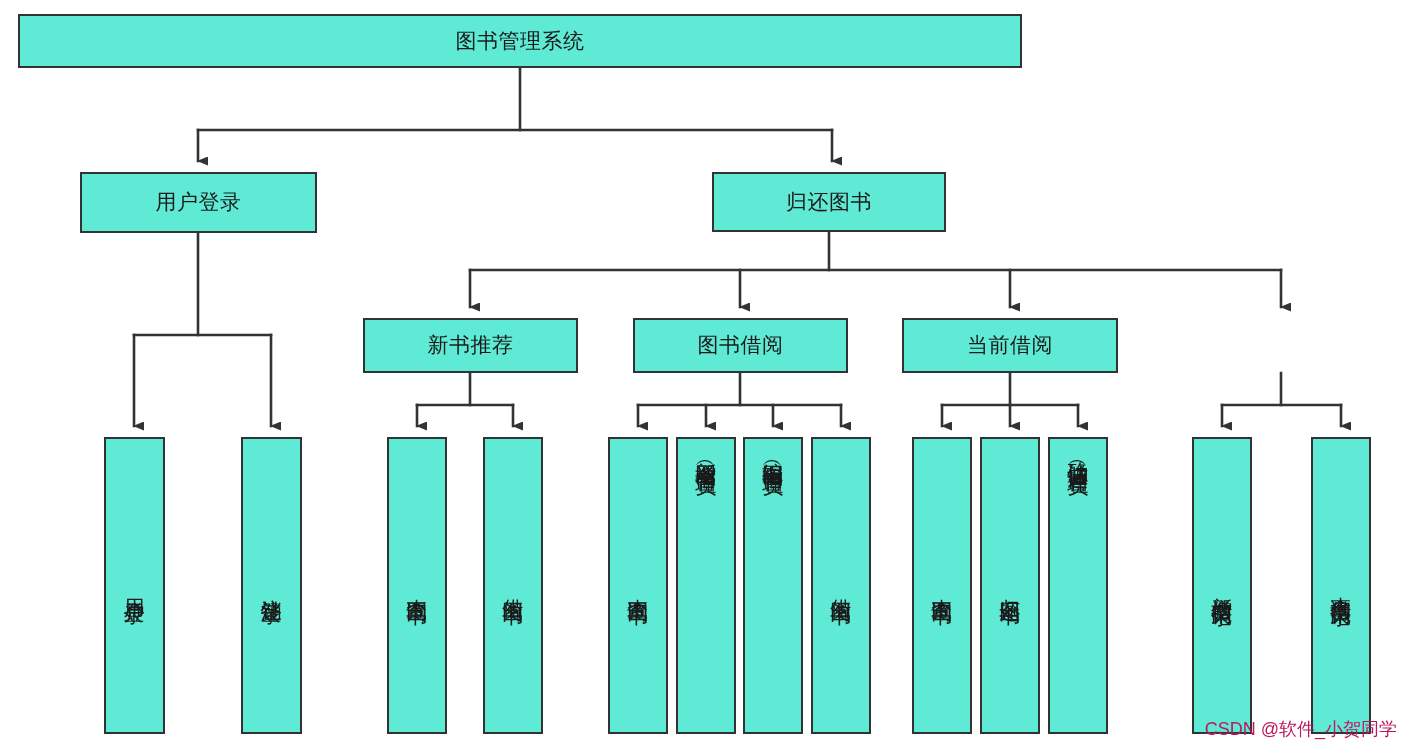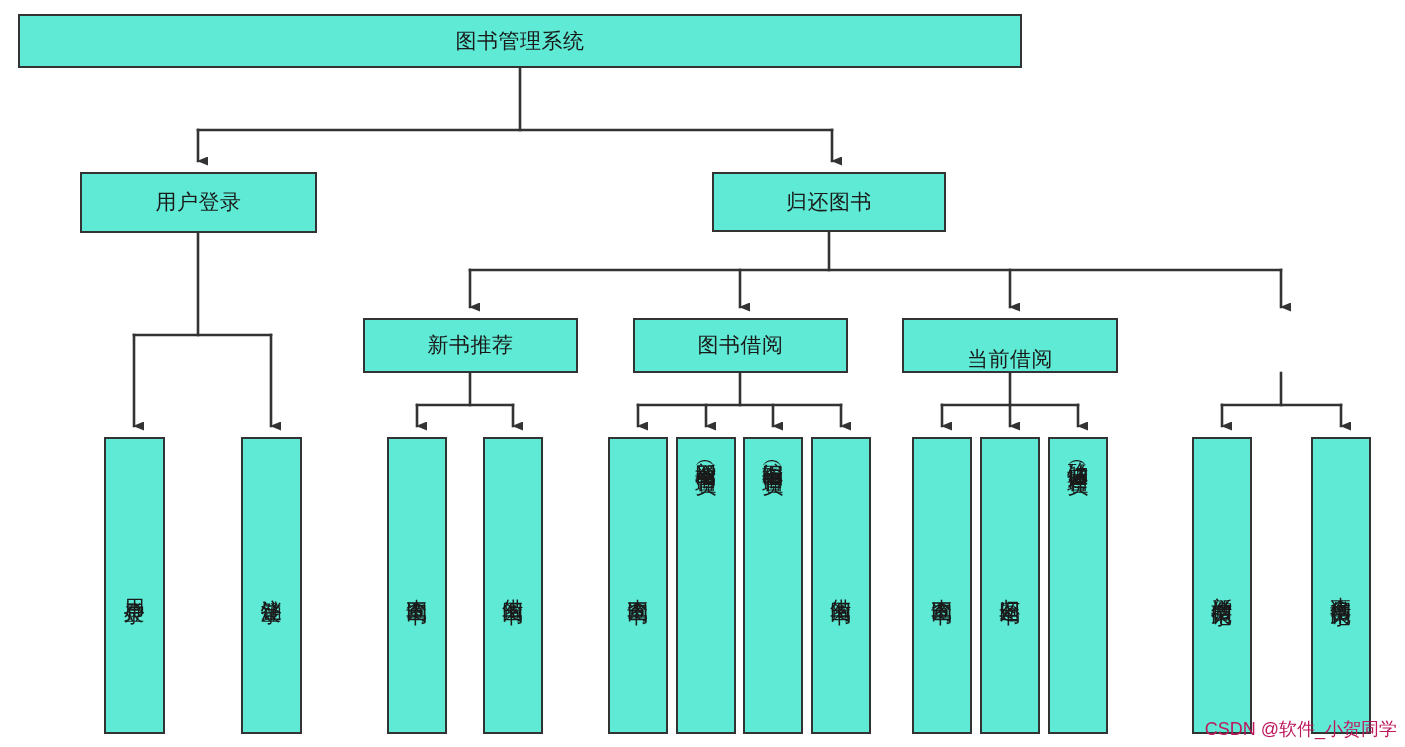--- a/index.html
+++ b/index.html
@@ -145,21 +145,21 @@
   </div>
 
   <div class="node horiz" style="left:363px; top:318px; width:215px; height:55px;">
     <span class="label">新书推荐</span>
   </div>
 
   <div class="node horiz" style="left:633px; top:318px; width:215px; height:55px;">
     <span class="label">图书借阅</span>
   </div>
 
-  <div class="node horiz" style="left:902px; top:318px; width:216px; height:55px;align-items:flex-end;">
+  <div class="node horiz" style="left:902px; top:318px; width:216px; height:55px;">
     <span class="label">当前借阅</span>
   </div>
 
 
   <div class="node vert mid" style="left:104px; top:437px; width:61px; height:297px;">
     <span class="label">用户登录</span>
   </div>
 
   <div class="node vert mid" style="left:241px; top:437px; width:61px; height:297px;">
     <span class="label">注销登录</span>

